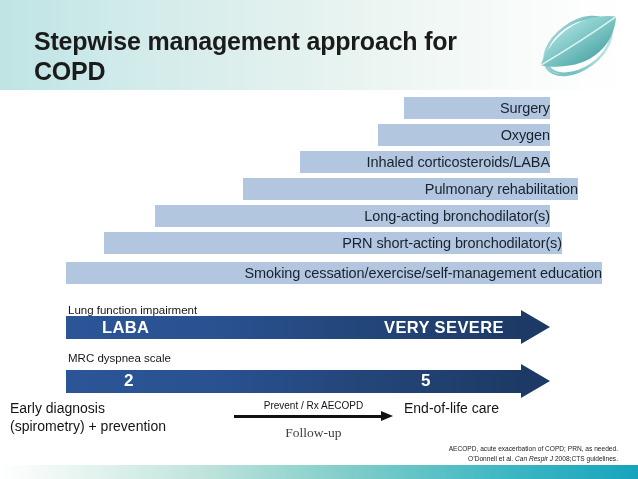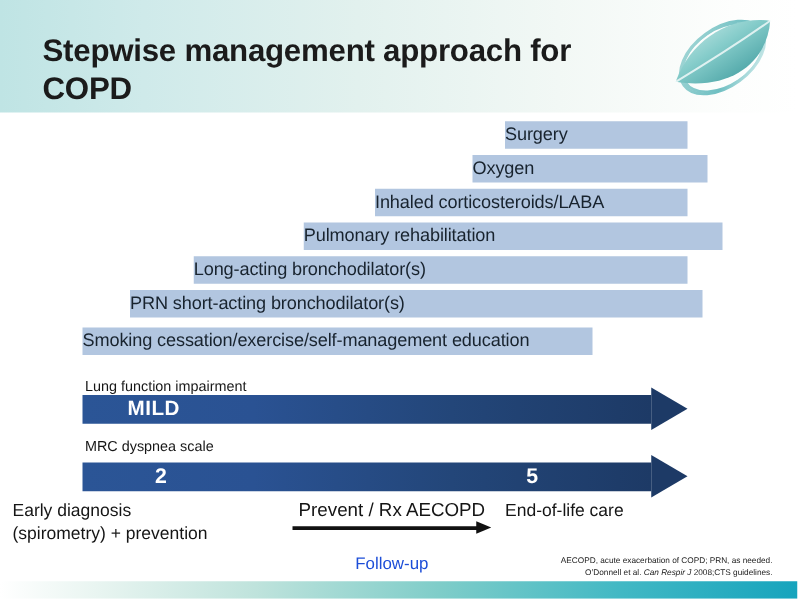--- a/index.html
+++ b/index.html
@@ -25,21 +25,21 @@
   #logo{
     position:absolute;left:522px;top:2px;width:112px;height:88px;
   }
 
   
   .bar{
     position:absolute;height:22px;
     background:#b2c6e0;
     color:#18232e;
     font-size:14.5px;
-    display:flex;align-items:center;justify-content:flex-start;
+    display:flex;align-items:center;justify-content:flex-end;
     white-space:nowrap;
     letter-spacing:-0.1px;
   }
 
   
   .arrow-label{
     position:absolute;left:68px;
     font-size:11.5px;color:#171717;white-space:nowrap;
   }
   .arrow-wrap{position:absolute;left:66px;height:34px;width:484px;}
@@ -69,31 +69,31 @@
     position:absolute;left:355px;top:7px;
     color:#ffffff;font-weight:bold;font-size:17px;
   }
 
   
   .cap{
     position:absolute;font-size:14px;color:#151515;text-align:left;
     line-height:1.25;white-space:nowrap;
   }
   #prevent-block{position:absolute;left:231px;top:400px;width:165px;text-align:center;}
-  #prevent-top{font-size:15px;color:#141414;white-space:nowrap;}
+  #prevent-top{font-size:10px;color:#141414;white-space:nowrap;}
   #prevent-arrow{position:relative;height:9px;margin:1px 0 0 0;}
   #prevent-arrow .line{
     position:absolute;left:3px;top:3px;width:148px;height:2.6px;background:#111;
   }
   #prevent-arrow .head{
     position:absolute;left:150px;top:-1px;width:0;height:0;
     border-top:5.5px solid transparent;border-bottom:5.5px solid transparent;
     border-left:12px solid #111;
   }
-  #prevent-bot{font-size:13.5px;color:#1d4ed8;white-space:nowrap;margin-top:16px;}
+  #prevent-bot{font-size:13.5px;color:#404040;white-space:nowrap;margin-top:4px;font-family:Liberation Serif, serif;}
 
   
   #footnote{
     position:absolute;left:392px;top:444px;width:226px;
     font-size:6.6px;line-height:1.5;color:#1b1b1b;text-align:right;
   }
   #footnote .ital{font-style:italic;}
 
   
   #band{
@@ -124,46 +124,47 @@
     <ellipse cx="56" cy="44" rx="38" ry="23" fill="none" stroke="url(#ringg)" stroke-width="2.4" transform="rotate(-36 56 44)"></ellipse>
     <path d="M20 66 C30 30 62 10 92 12 C92 44 66 70 20 66 Z" fill="url(#leafg)" transform="rotate(4 56 44)"></path>
     <path d="M20 66 C40 52 70 30 92 12" fill="none" stroke="#ffffff" stroke-width="1.6" opacity="0.75" transform="rotate(4 56 44)"></path>
   </svg>
 </div>
 
 <div id="steps-layer">
     <div class="bar" style="left: 404px; top: 97px; width: 146px;">
       <span>Surgery</span>
     </div>
-    <div class="bar" style="left: 378px; top: 124px; width: 188px;">
+    <div class="bar" style="left: 378px; top: 124px; width: 172px;">
       <span>Oxygen</span>
     </div>
     <div class="bar" style="left: 300px; top: 151px; width: 250px;">
       <span>Inhaled corticosteroids/LABA</span>
     </div>
     <div class="bar" style="left: 215px; top: 178px; width: 335px; margin-left: 28px;">
       <span>Pulmonary rehabilitation</span>
     </div>
     <div class="bar" style="left: 155px; top: 205px; width: 395px;">
       <span>Long-acting bronchodilator(s)</span>
     </div>
     <div class="bar" style="left: 92px; top: 232px; width: 458px; margin-left: 12px;">
       <span>PRN short-acting bronchodilator(s)</span>
     </div>
-    <div class="bar" style="left: 66px; top: 262px; width: 408px;">
+    <div class="bar" style="left: 66px; top: 262px; width: 536px;">
       <span>Smoking cessation/exercise/self-management education</span>
     </div>
   </div>
 
 <div id="scales-layer">
     <div class="arrow-label" style="top: 304px;">Lung function impairment</div>
     <div class="arrow-wrap" style="top: 310px;">
       <div class="arrow-body"></div>
       <div class="arrow-head"></div>
-      <div class="arrow-text-left">MILD</div>
+      <div class="arrow-text-left">LABA</div>
+      <div class="arrow-text-right">VERY SEVERE</div>
     </div>
     <div class="arrow-label" style="top: 352px;">MRC dyspnea scale</div>
     <div class="arrow-wrap" style="top: 364px;">
       <div class="arrow-body"></div>
       <div class="arrow-head"></div>
       <div class="arrow-num-left">2</div>
       <div class="arrow-num-right">5</div>
     </div>
   </div>
 

